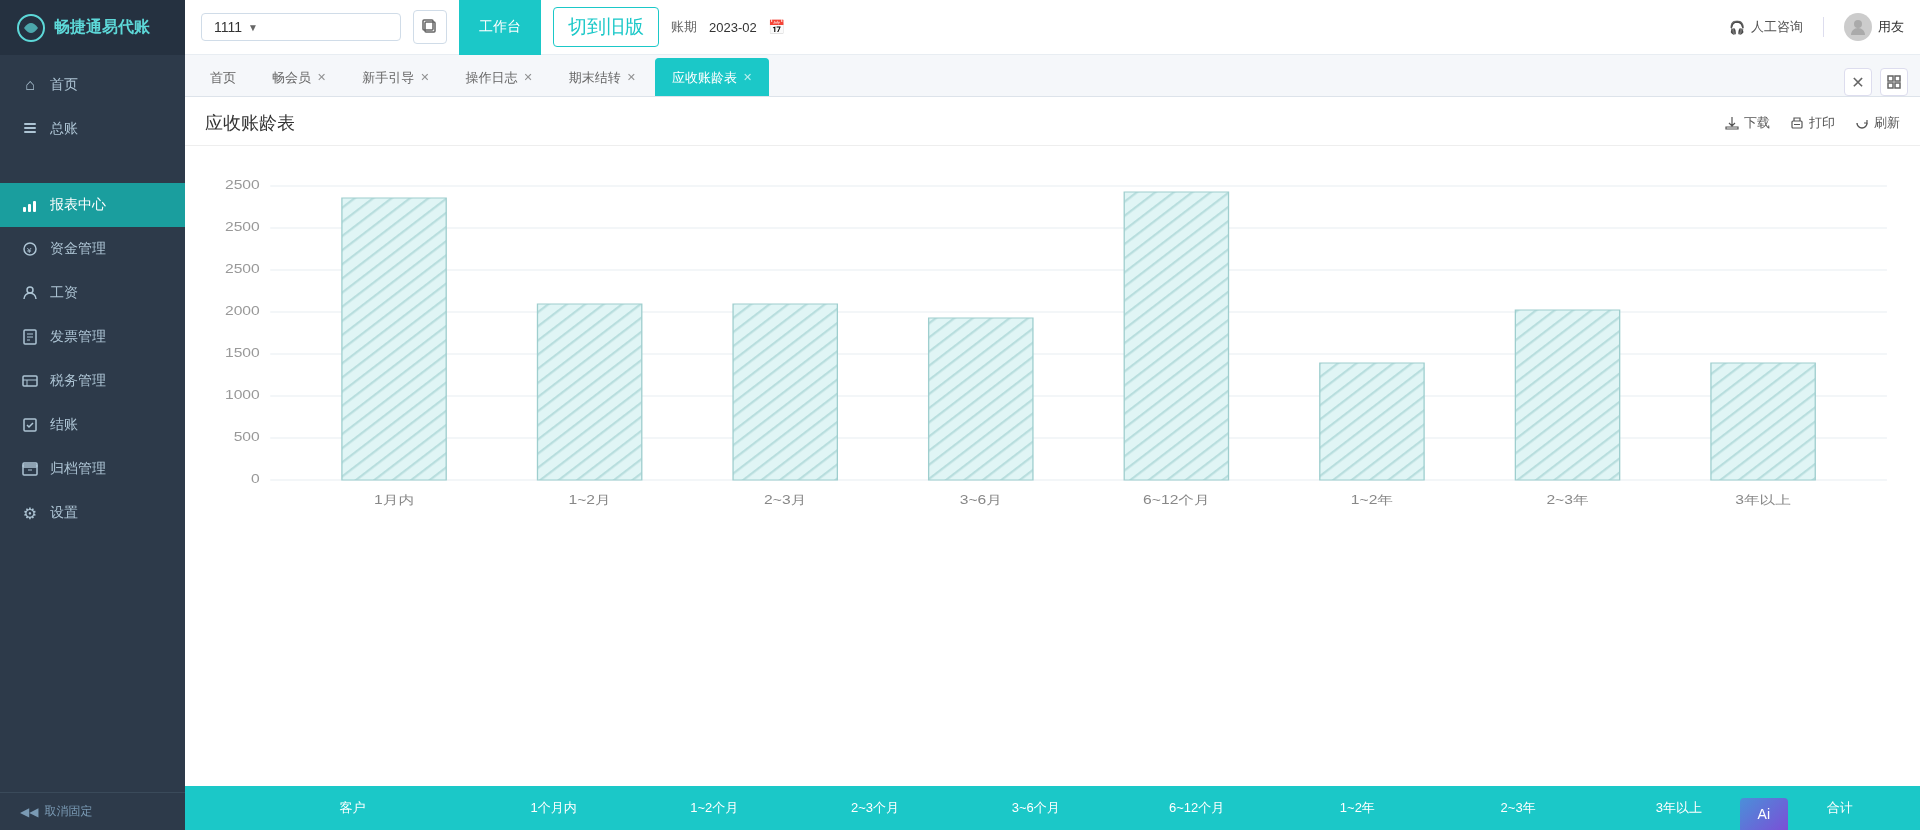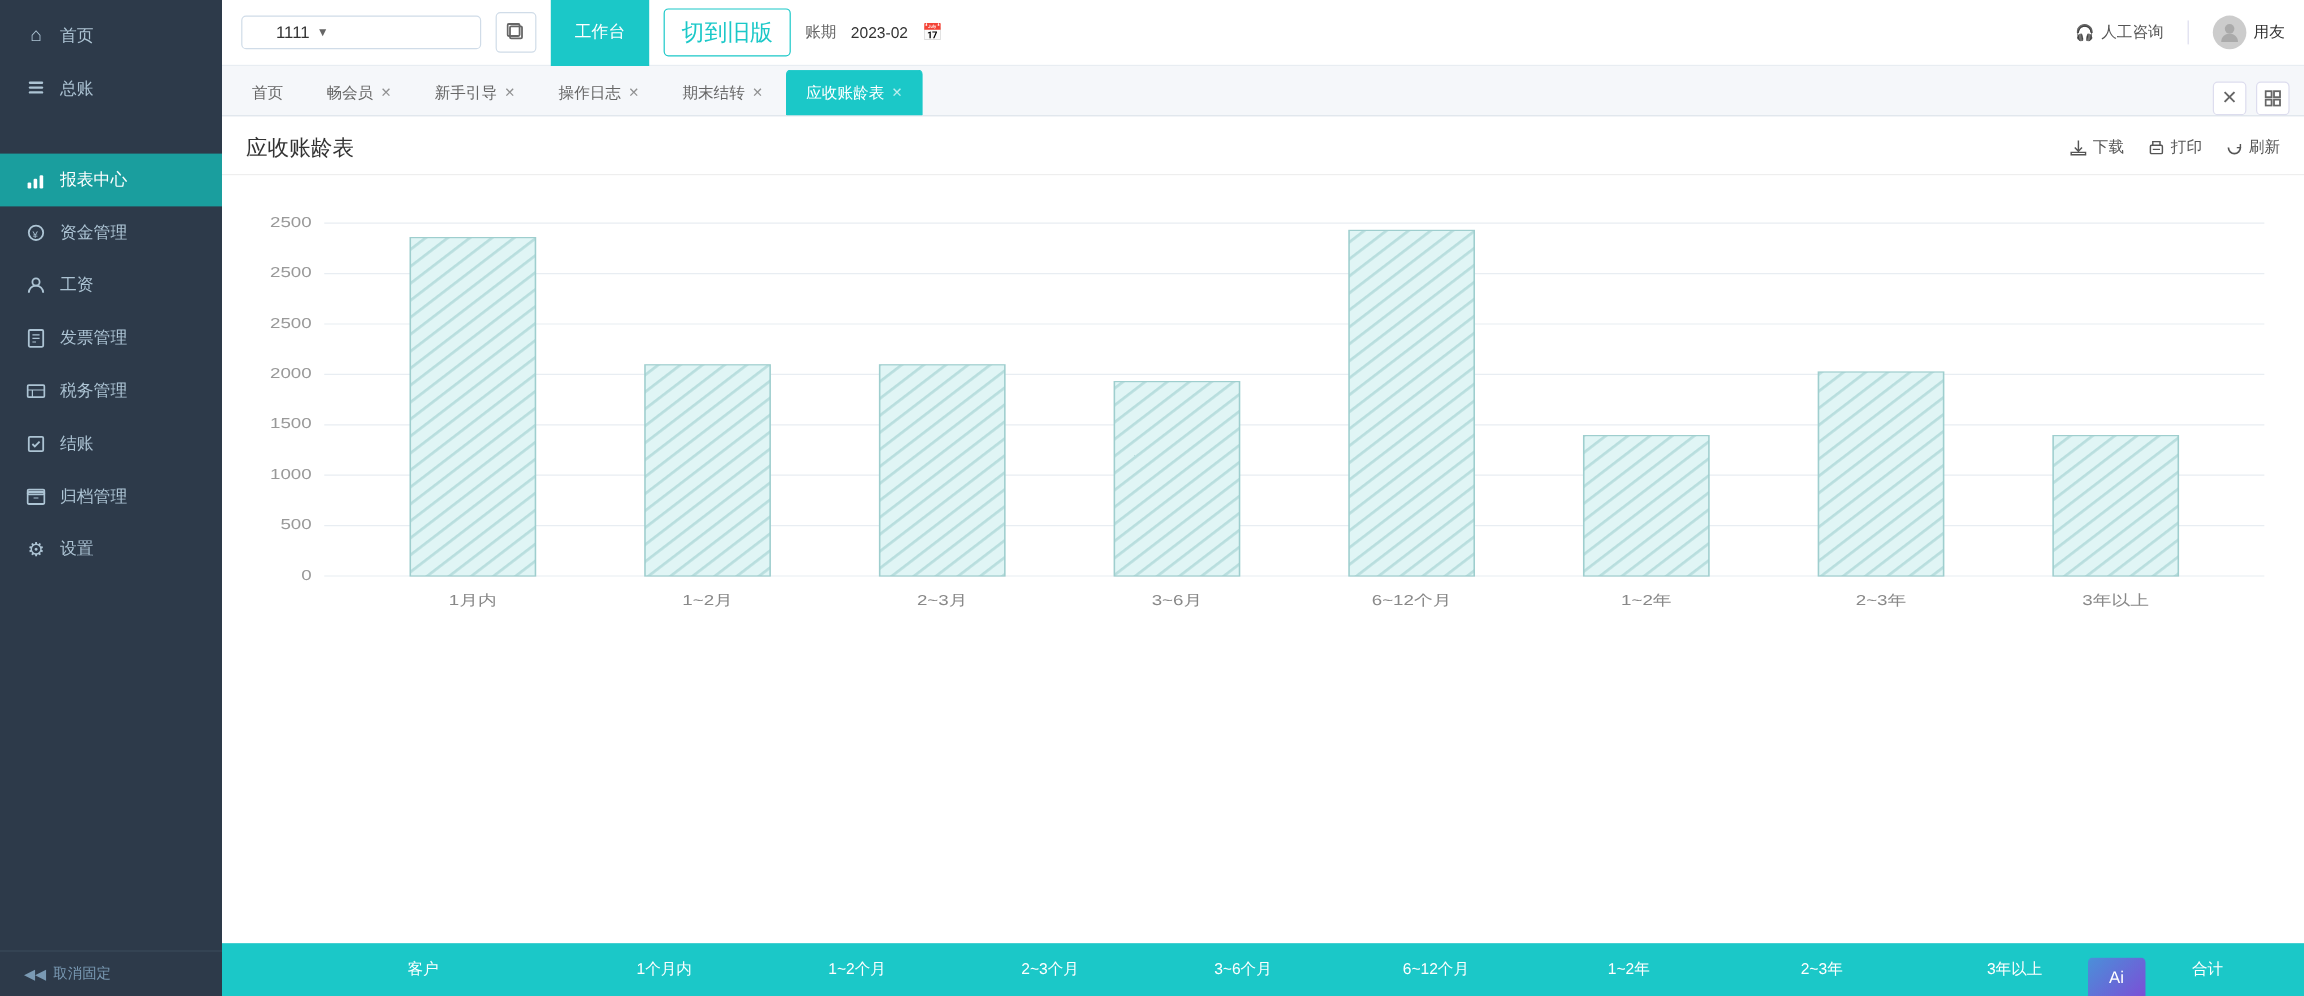--- a/index.html
+++ b/index.html
@@ -20,21 +20,21 @@
     .nav-item.active { background: #1a9e9e; color: #fff; margin-top: 32px; }
     .nav-item .nav-icon { width: 20px; height: 20px; margin-right: 10px; display: flex; align-items: center; justify-content: center; font-size: 16px; }
 
     .sidebar-footer { padding: 10px 20px; color: #7a9ab4; font-size: 12px; display: flex; align-items: center; cursor: pointer; border-top: 1px solid #3a4a5a; }
 
     
     .main-area { flex: 1; display: flex; flex-direction: column; height: 100%; }
 
     
     .top-header { height: 55px; background: #fff; display: flex; align-items: center; padding: 0 16px; border-bottom: 1px solid #e8edf2; gap: 12px; }
-    .company-selector { display: flex; align-items: center; gap: 6px; border: 1px solid #d0dce8; border-radius: 4px; padding: 5px 28px; min-width: 200px; cursor: pointer; }
+    .company-selector { display: flex; align-items: center; gap: 6px; border: 1px solid #d0dce8; border-radius: 4px; padding: 5px 12px; min-width: 200px; cursor: pointer; }
     .company-name { font-size: 14px; color: #333; }
     .dropdown-arrow { color: #666; font-size: 10px; }
 
     .icon-btn { width: 34px; height: 34px; border: 1px solid #d0dce8; border-radius: 4px; display: flex; align-items: center; justify-content: center; cursor: pointer; color: #666; }
 
     .workbench-btn { background: #1bc8c8; color: #fff; border: none; border-radius: 4px; padding: 24px 20px; font-size: 14px; cursor: pointer; }
 
     .switch-btn { border: 1px solid #1bc8c8; color: #1bc8c8; border-radius: 4px; padding: 6px 14px; font-size: 19px; cursor: pointer; background: #fff; }
 
     .period-label { color: #666; font-size: 13px; }
@@ -88,20 +88,28 @@
       cursor: pointer;
       font-weight: 500;
     }
   </style>
 </head>
 <body>
 
 <div class="app-wrapper">
 
   <div class="sidebar">
+    <div class="sidebar-logo">
+
+      <svg class="sidebar-logo-icon" viewBox="0 0 30 30">
+        <circle cx="15" cy="15" r="13" fill="none" stroke="#5dd8d8" stroke-width="2"></circle>
+        <path d="M8 15 Q15 5 22 15 Q15 25 8 15Z" fill="#5dd8d8" opacity="0.7"></path>
+      </svg>
+      <span class="sidebar-logo-text">畅捷通易代账</span>
+    </div>
 
     <div class="sidebar-nav">
       <div class="nav-item">
         <span class="nav-icon">⌂</span>
         <span>首页</span>
       </div>
       <div class="nav-item">
         <span class="nav-icon">
           <svg width="16" height="16" viewBox="0 0 16 16" fill="#adc4d4">
               <rect x="2" y="2" width="12" height="2" rx="1"></rect>

